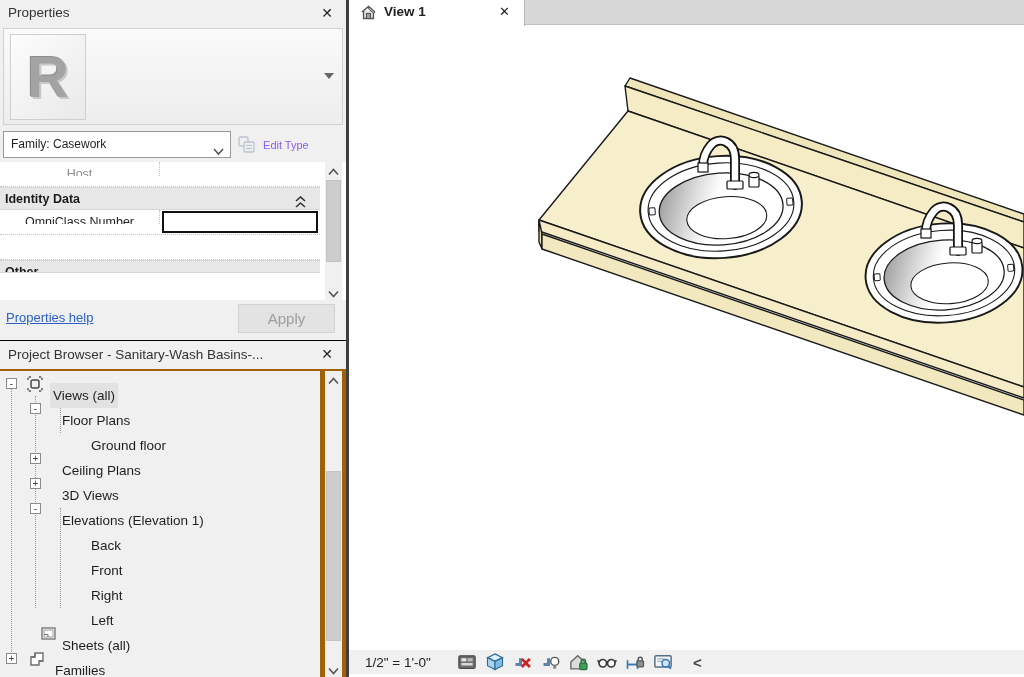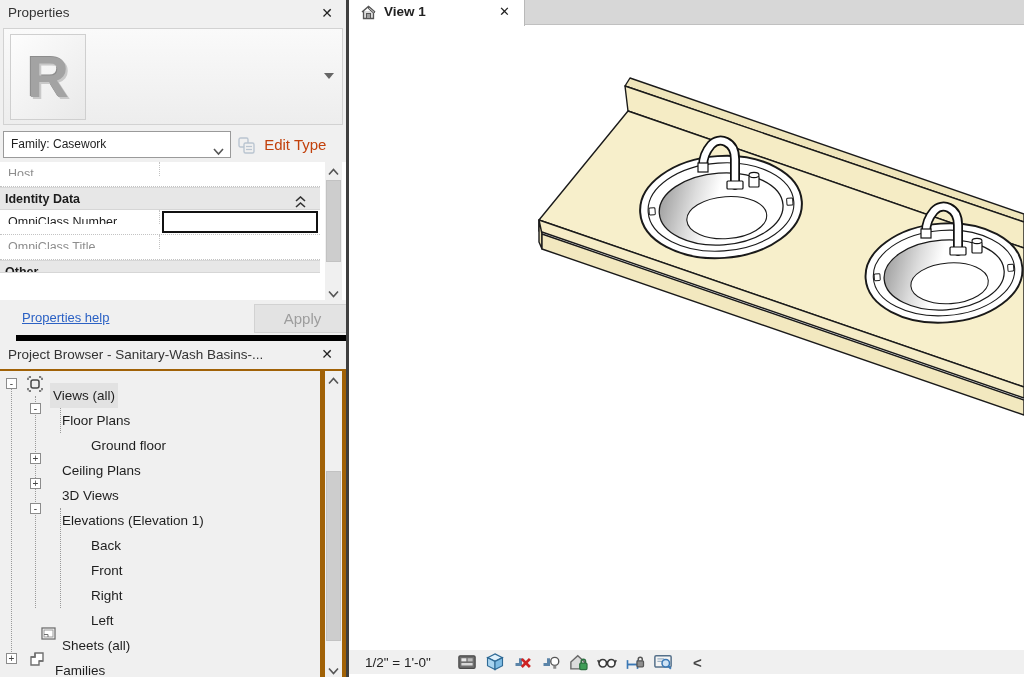--- a/index.html
+++ b/index.html
@@ -17,41 +17,41 @@
   
   .type-selector { position:absolute; left:3px; top:28px; width:340px; height:97px; background:linear-gradient(#fafafa,#ededed); border:1px solid #d2d2d2; }
   .type-preview { position:absolute; left:6px; top:5px; width:76px; height:86px; background:linear-gradient(135deg,#fdfdfd,#e9e9e9); border:1px solid #cfcfcf; text-align:center; }
   .type-preview span { font-size:58px; font-weight:bold; line-height:84px; color:#a3a3a3; text-shadow:2px 2px 0 #c9c9c9, -1px -1px 0 #8c8c8c; }
   .type-drop-arrow { position:absolute; right:8px; top:44px; width:0; height:0; border-left:5px solid transparent; border-right:5px solid transparent; border-top:6px solid #666; }
 
   
   .family-row { position:absolute; left:0; top:131px; width:346px; height:28px; }
   .family-combo { position:absolute; left:3px; top:0; width:228px; height:27px; background:#fff; border:1px solid #9a9a9a; font-size:12px; line-height:25px; padding-left:7px; color:#1e1e1e; }
   .family-combo .chev { position:absolute; right:6px; top:8px; }
-  .edit-type-btn { position:absolute; left:238px; top:1px; width:104px; height:26px; color:#c2410c; font-size:15px; line-height:26px; }
+  .edit-type-btn { position:absolute; left:238px; top:1px; width:104px; height:26px; color:#8b5cf6; font-size:11px; line-height:26px; }
   .edit-type-btn .et-icon { display:inline-block; vertical-align:-4px; margin-right:5px; opacity:.55; }
 
   
   .prop-grid { position:absolute; left:0; top:162px; width:346px; height:138px; background:#fff; overflow:hidden; }
   .sec-header { position:relative; height:23px; background:#e7e7e7; border-top:1px solid #d6d6d6; border-bottom:1px solid #d6d6d6; font-size:12.5px; font-weight:bold; line-height:22px; padding-left:5px; color:#1c1c1c; width:320px; }
   .sec-header .sec-chev { position:absolute; right:14px; top:5px; }
   .prop-row { position:relative; height:25px; width:320px; border-bottom:1px dotted #c3c3c3; background:#fff; font-size:12.5px; }
-  .prop-name { position:absolute; left:0; top:0; width:160px; height:14px; line-height:24px; padding-left:8px; border-right:1px dotted #c3c3c3; overflow:hidden; white-space:nowrap; }
+  .prop-name { position:absolute; left:0; top:0; width:160px; height:14px; line-height:24px; border-right:1px dotted #c3c3c3; overflow:hidden; white-space:nowrap;text-align:center; }
   .prop-val { position:absolute; left:161px; top:0; width:159px; height:25px; }
   .dim { color:#8d8d8d; }
   .omni-input { position:absolute; left:1px; top:1px; width:156px; height:22px; border:2px solid #111; background:#fff; font-size:12.5px; padding:0 3px; outline:none; }
   .clip-header { height:13px; overflow:hidden; }
 
   
   .grid-scroll { position:absolute; right:4px; top:162px; width:17px; height:138px; background:#f0f0f0; }
   .sb-btn { position:absolute; left:0; width:17px; height:16px; text-align:center; color:#555; }
   .sb-thumb { position:absolute; left:1px; width:15px; background:#cdcdcd; border:1px solid #c2c2c2; }
 
   
-  .help-row { position:absolute; left:0; top:300px; width:346px; height:41px; background:#f0f0f0; border-bottom:6px solid #000000;margin-left:16px; }
+  .help-row { position:absolute; left:0; top:300px; width:346px; height:41px; background:#f0f0f0; border-bottom:1px solid #000000; }
   .props-help { position:absolute; left:6px; top:10px; font-size:13px; color:#2b61c4; text-decoration:underline; }
   .apply-btn { position:absolute; left:238px; top:4px; width:97px; height:29px; background:#e3e3e3; border:1px solid #d2d2d2; color:#9d9d9d; font-size:15px; text-align:center; line-height:27px; }
 
   
   .pb-panel { position:absolute; left:0; top:341px; width:346px; height:336px; background:#a16207; }
   .pb-title { height:28px; line-height:28px; }
   .pb-tree { position:absolute; left:0; top:30px; width:320px; height:306px; background:#f0f0f0; overflow:hidden; }
   .guide { position:absolute; border-left:1px dotted #9a9a9a; width:0; }
   .tree-row { position:relative; height:25px; line-height:25px; font-size:13.5px; white-space:nowrap; }
   .tree-row .exp { position:absolute; top:7px; width:11px; height:11px; background:#fff; border:1px solid #8c8c8c; font-size:10px; line-height:9px; text-align:center; color:#444; }
@@ -136,21 +136,20 @@
               </svg>
           </span>
         </div>
         <div class="prop-row">
           <div class="prop-name">OmniClass Number</div>
           <div class="prop-val">
             <input class="omni-input" type="text" style="">
           </div>
         </div>
         <div class="prop-row">
-          <div class="prop-name dim">OmniClass Title</div>
           <div class="prop-val"></div>
         </div>
         <div class="sec-header clip-header">
           <span>Other</span>
           <span class="sec-chev">
             
           </span>
         </div>
       </div>
 

